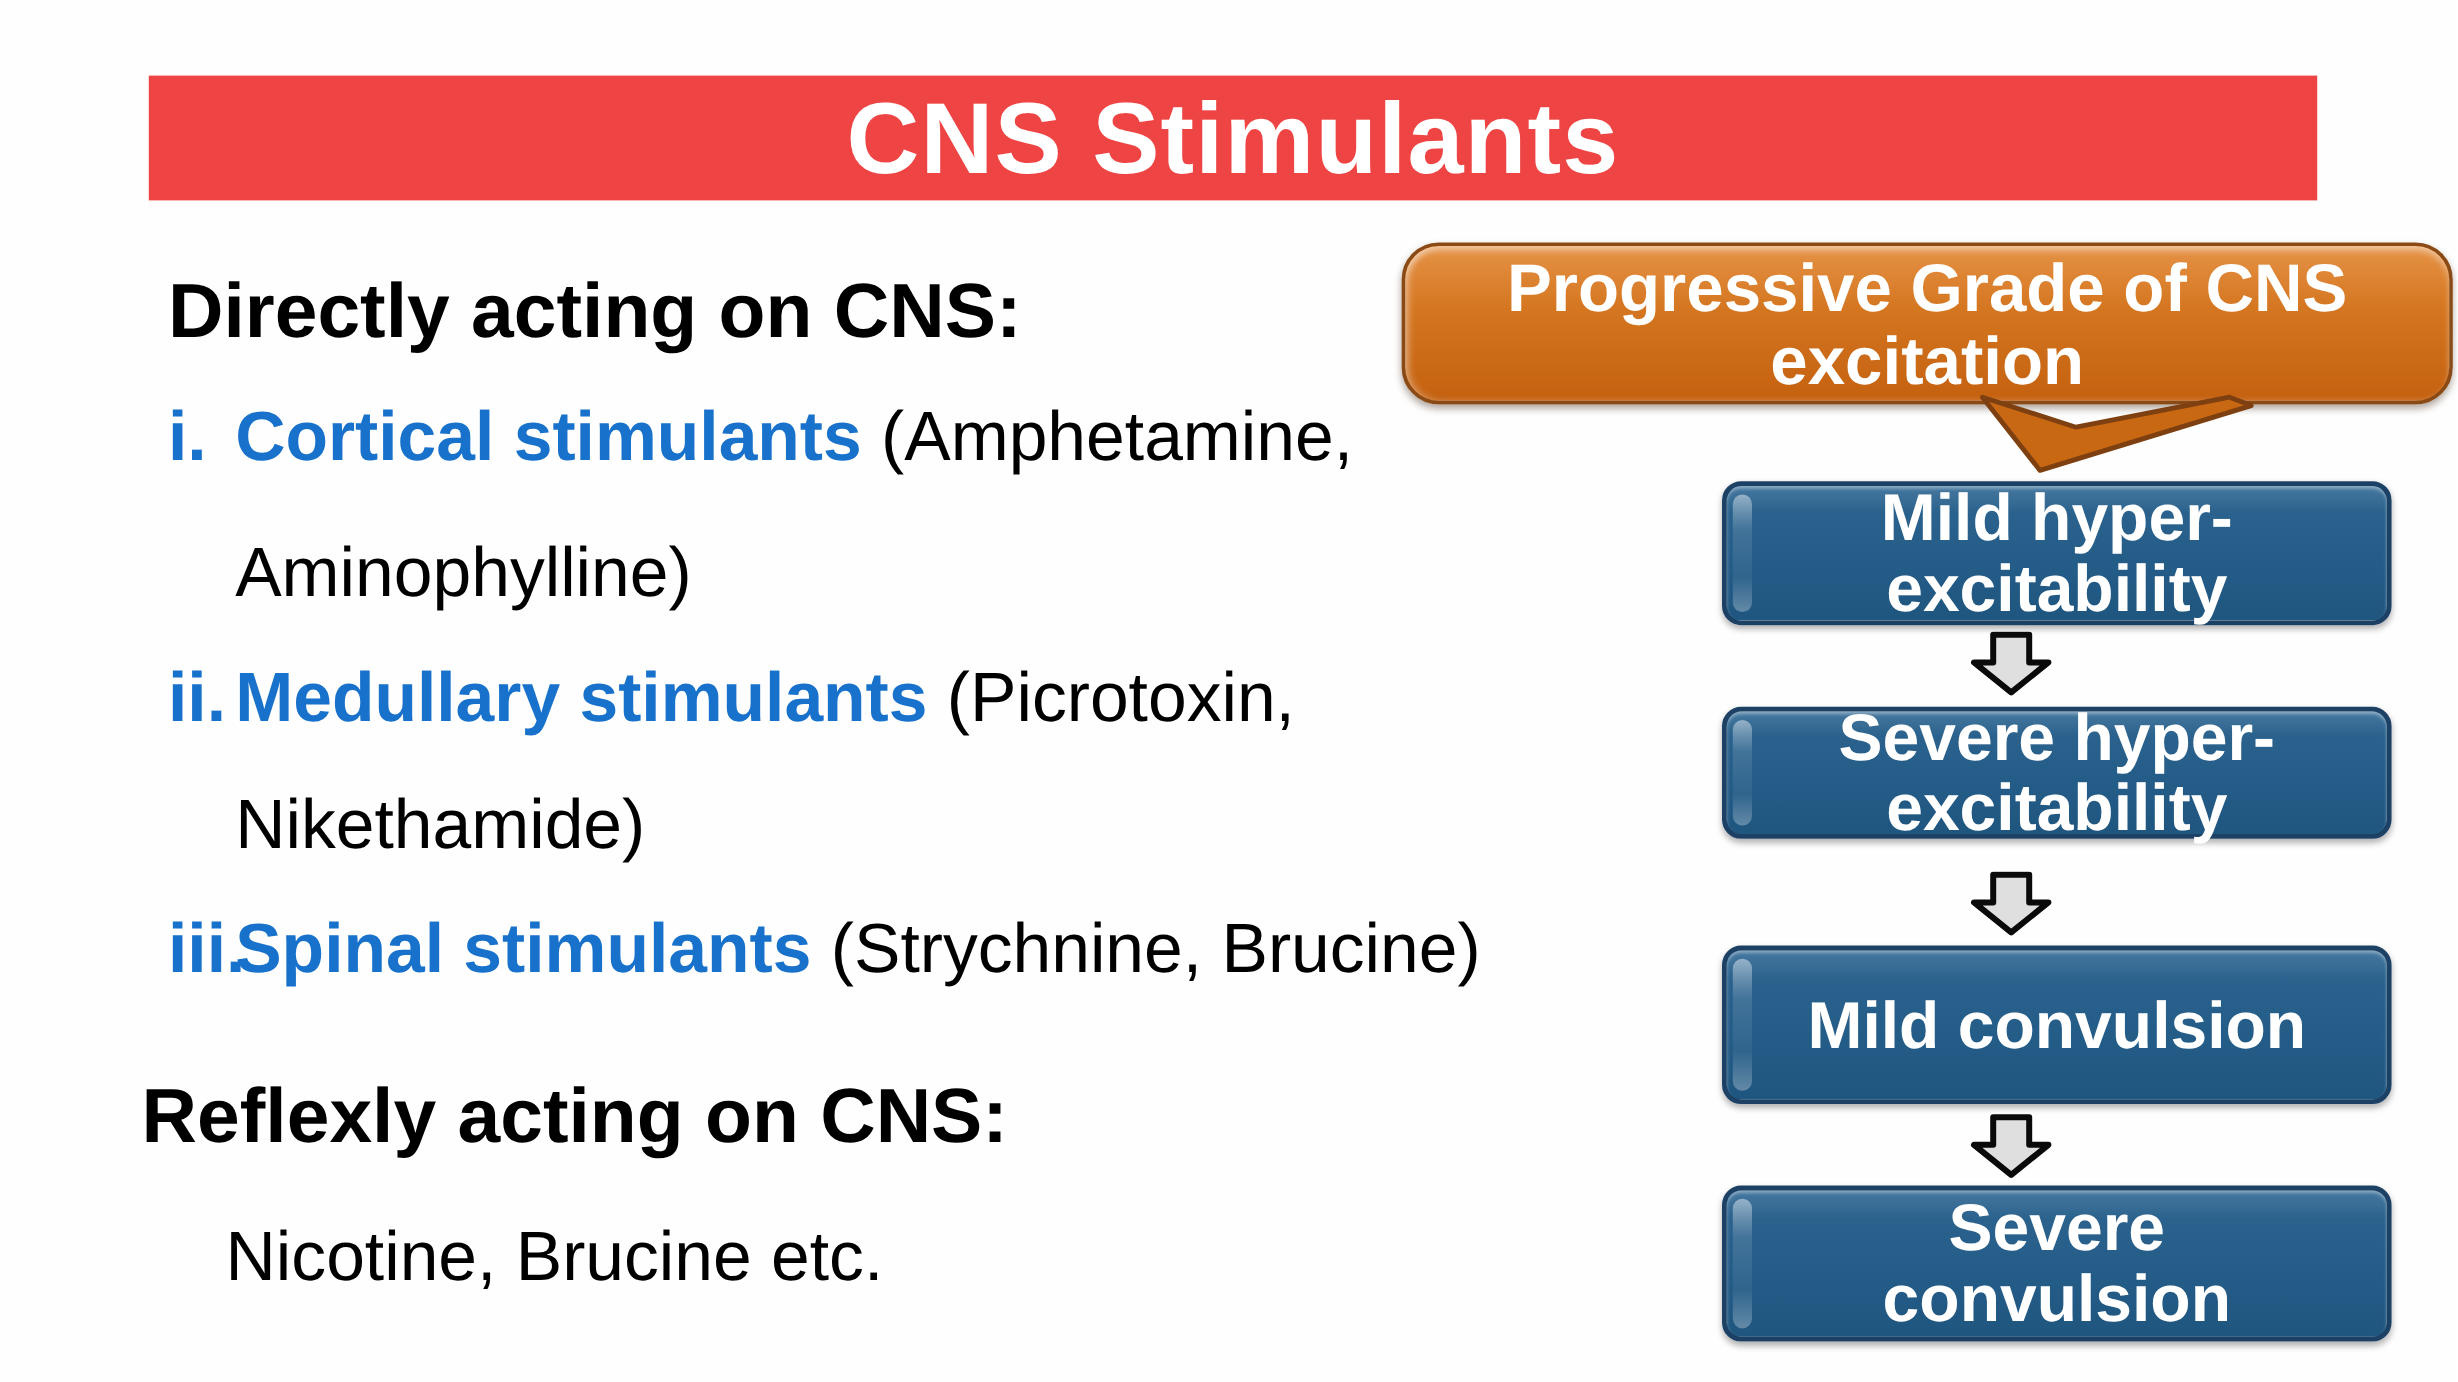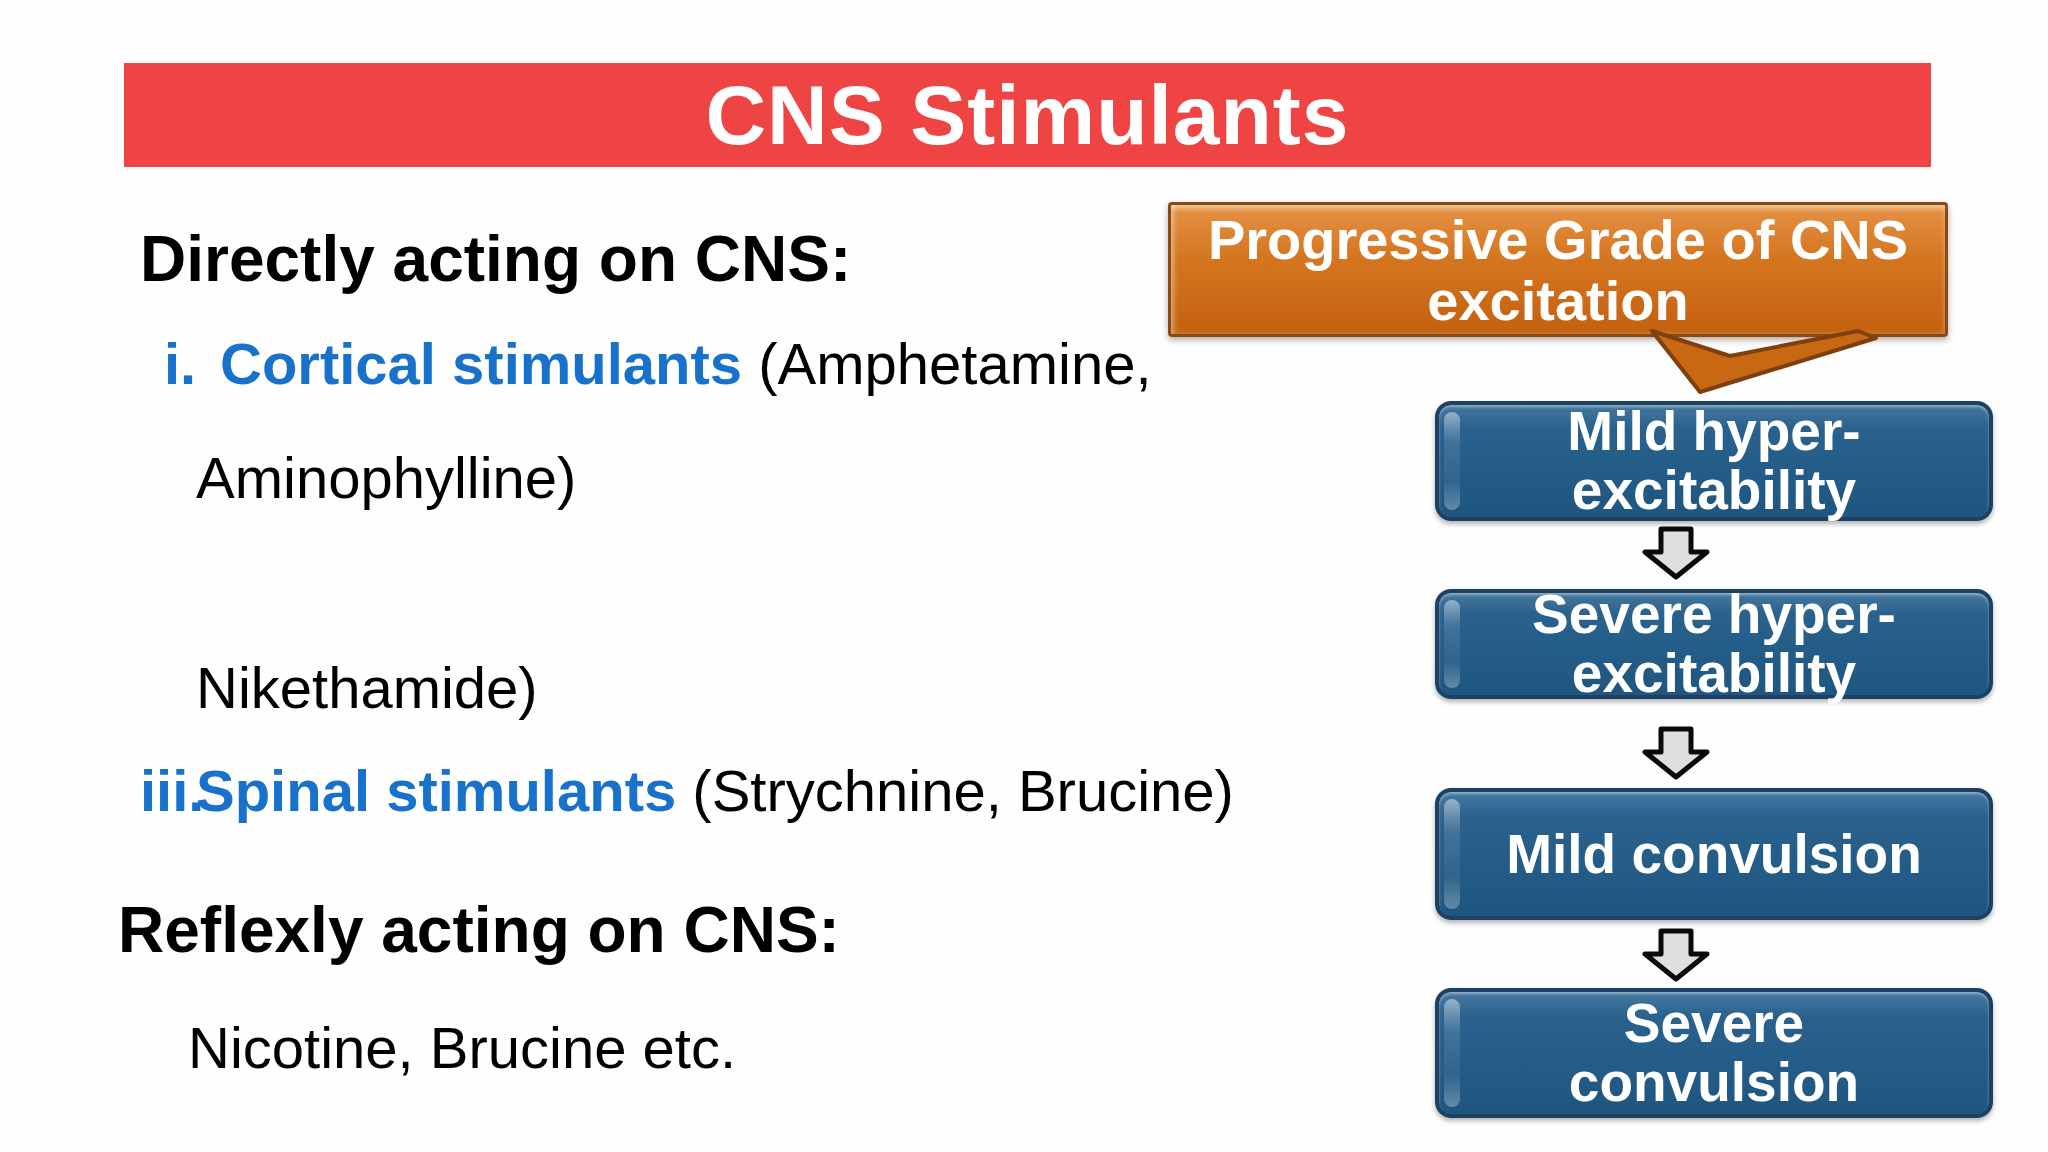--- a/index.html
+++ b/index.html
@@ -26,31 +26,31 @@
   .h1{left:140px; top:222px;}
   .h2{left:118px; top:893px;}
   .line{
     position:absolute; font-size:58px; color:#000000; white-space:nowrap;
   }
   .num{
     display:inline-block; width:56px; color:#1872CB; font-weight:700;
   }
   .term{color:#1872CB; font-weight:700;}
   .rest{color:#000000; font-weight:400;}
-  .li1{left:140px; top:330px;margin-left:24px;}
+  .li1{left:140px; top:330px;}
   .li1c{left:196px; top:444px;}
   .li2{left:140px; top:548px;}
   .li2c{left:196px; top:654px;}
   .li3{left:140px; top:757px;}
   .note{left:188px; top:1014px;}
   
   .callout{
-    position:absolute; left:1168px; top:202px; width:780px; height:135px;
+    position:absolute; left:1168px; top:202px; width:876px; height:135px;
     box-sizing:border-box;
-    border:3px solid #8A4A15; border-radius:4px;
+    border:3px solid #8A4A15; border-radius:31px;
     background:linear-gradient(180deg,#E headline 0%);
     background:linear-gradient(180deg,#E59246 0%,#D4751F 42%,#C46110 100%);
     box-shadow:0 3px 6px rgba(90,70,55,0.45),
                inset 0 4px 5px rgba(255,255,255,0.40),
                inset 4px 0 5px rgba(255,255,255,0.25);
     display:flex; flex-direction:column; align-items:center; justify-content:center;
     color:#ffffff; font-weight:700; font-size:56px; line-height:61px;
     text-align:center;
   }
   .callout-tail{
@@ -88,20 +88,23 @@
     <span>CNS Stimulants</span>
   </div>
 
   <div class="h h1">Directly acting on CNS:</div>
 
   <div class="line li1">
     <span class="num">i.</span><span class="term">Cortical stimulants</span><span class="rest"> (Amphetamine,</span>
   </div>
   <div class="line li1c">Aminophylline)</div>
 
+  <div class="line li2">
+    <span class="num">ii.</span><span class="term">Medullary stimulants</span><span class="rest"> (Picrotoxin,</span>
+  </div>
   <div class="line li2c">Nikethamide)</div>
 
   <div class="line li3">
     <span class="num">iii.</span><span class="term">Spinal stimulants</span><span class="rest"> (Strychnine, Brucine)</span>
   </div>
 
   <div class="h h2">Reflexly acting on CNS:</div>
   <div class="line note">Nicotine, Brucine etc.</div>
 
   <div class="callout">

